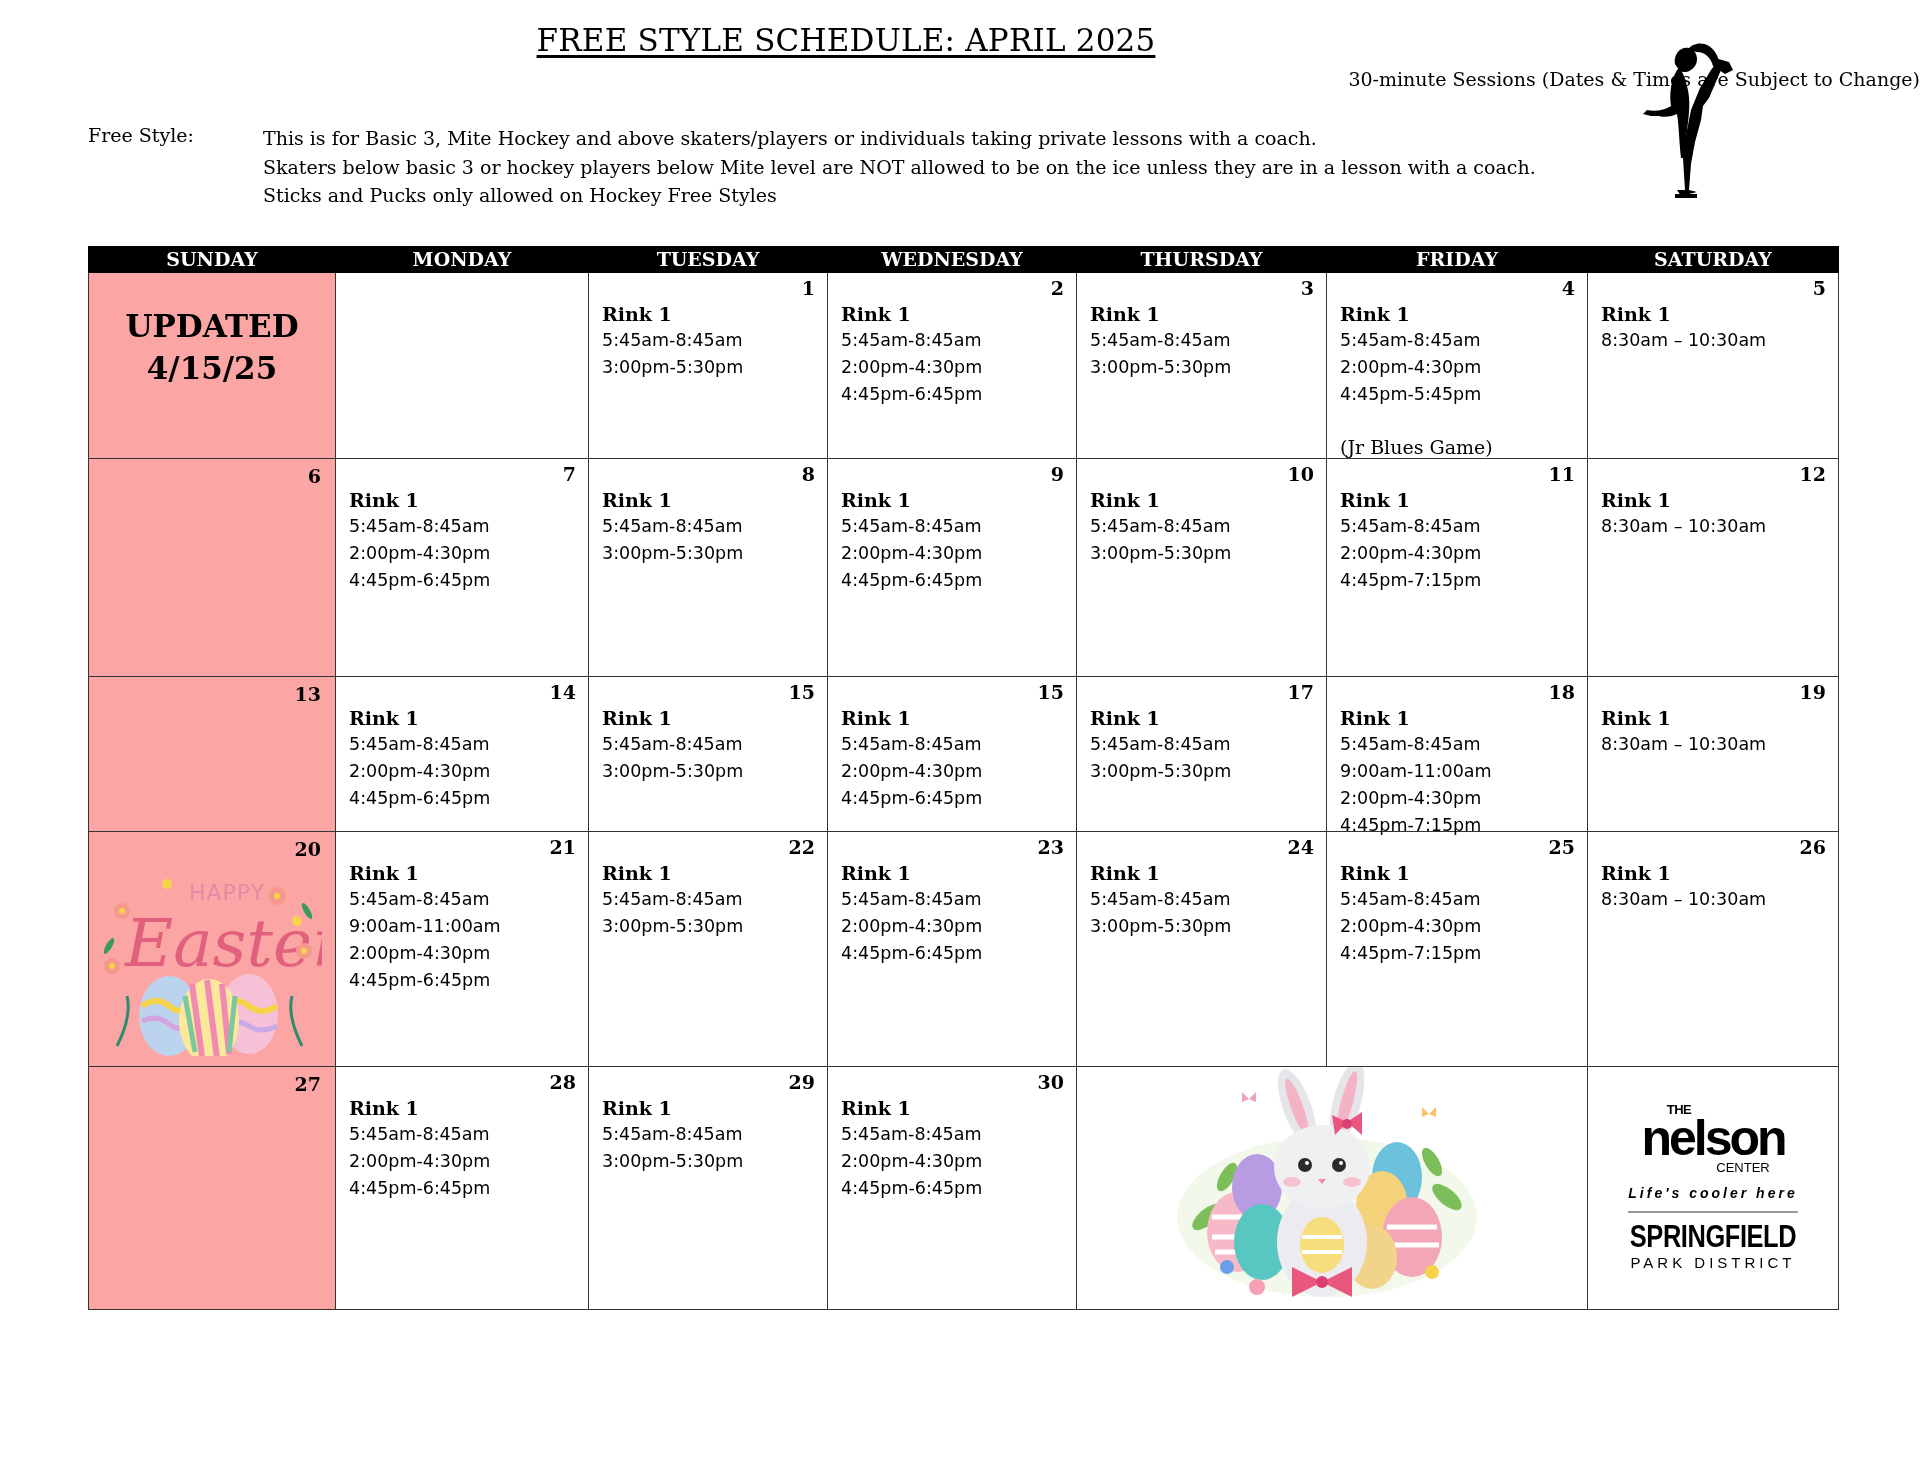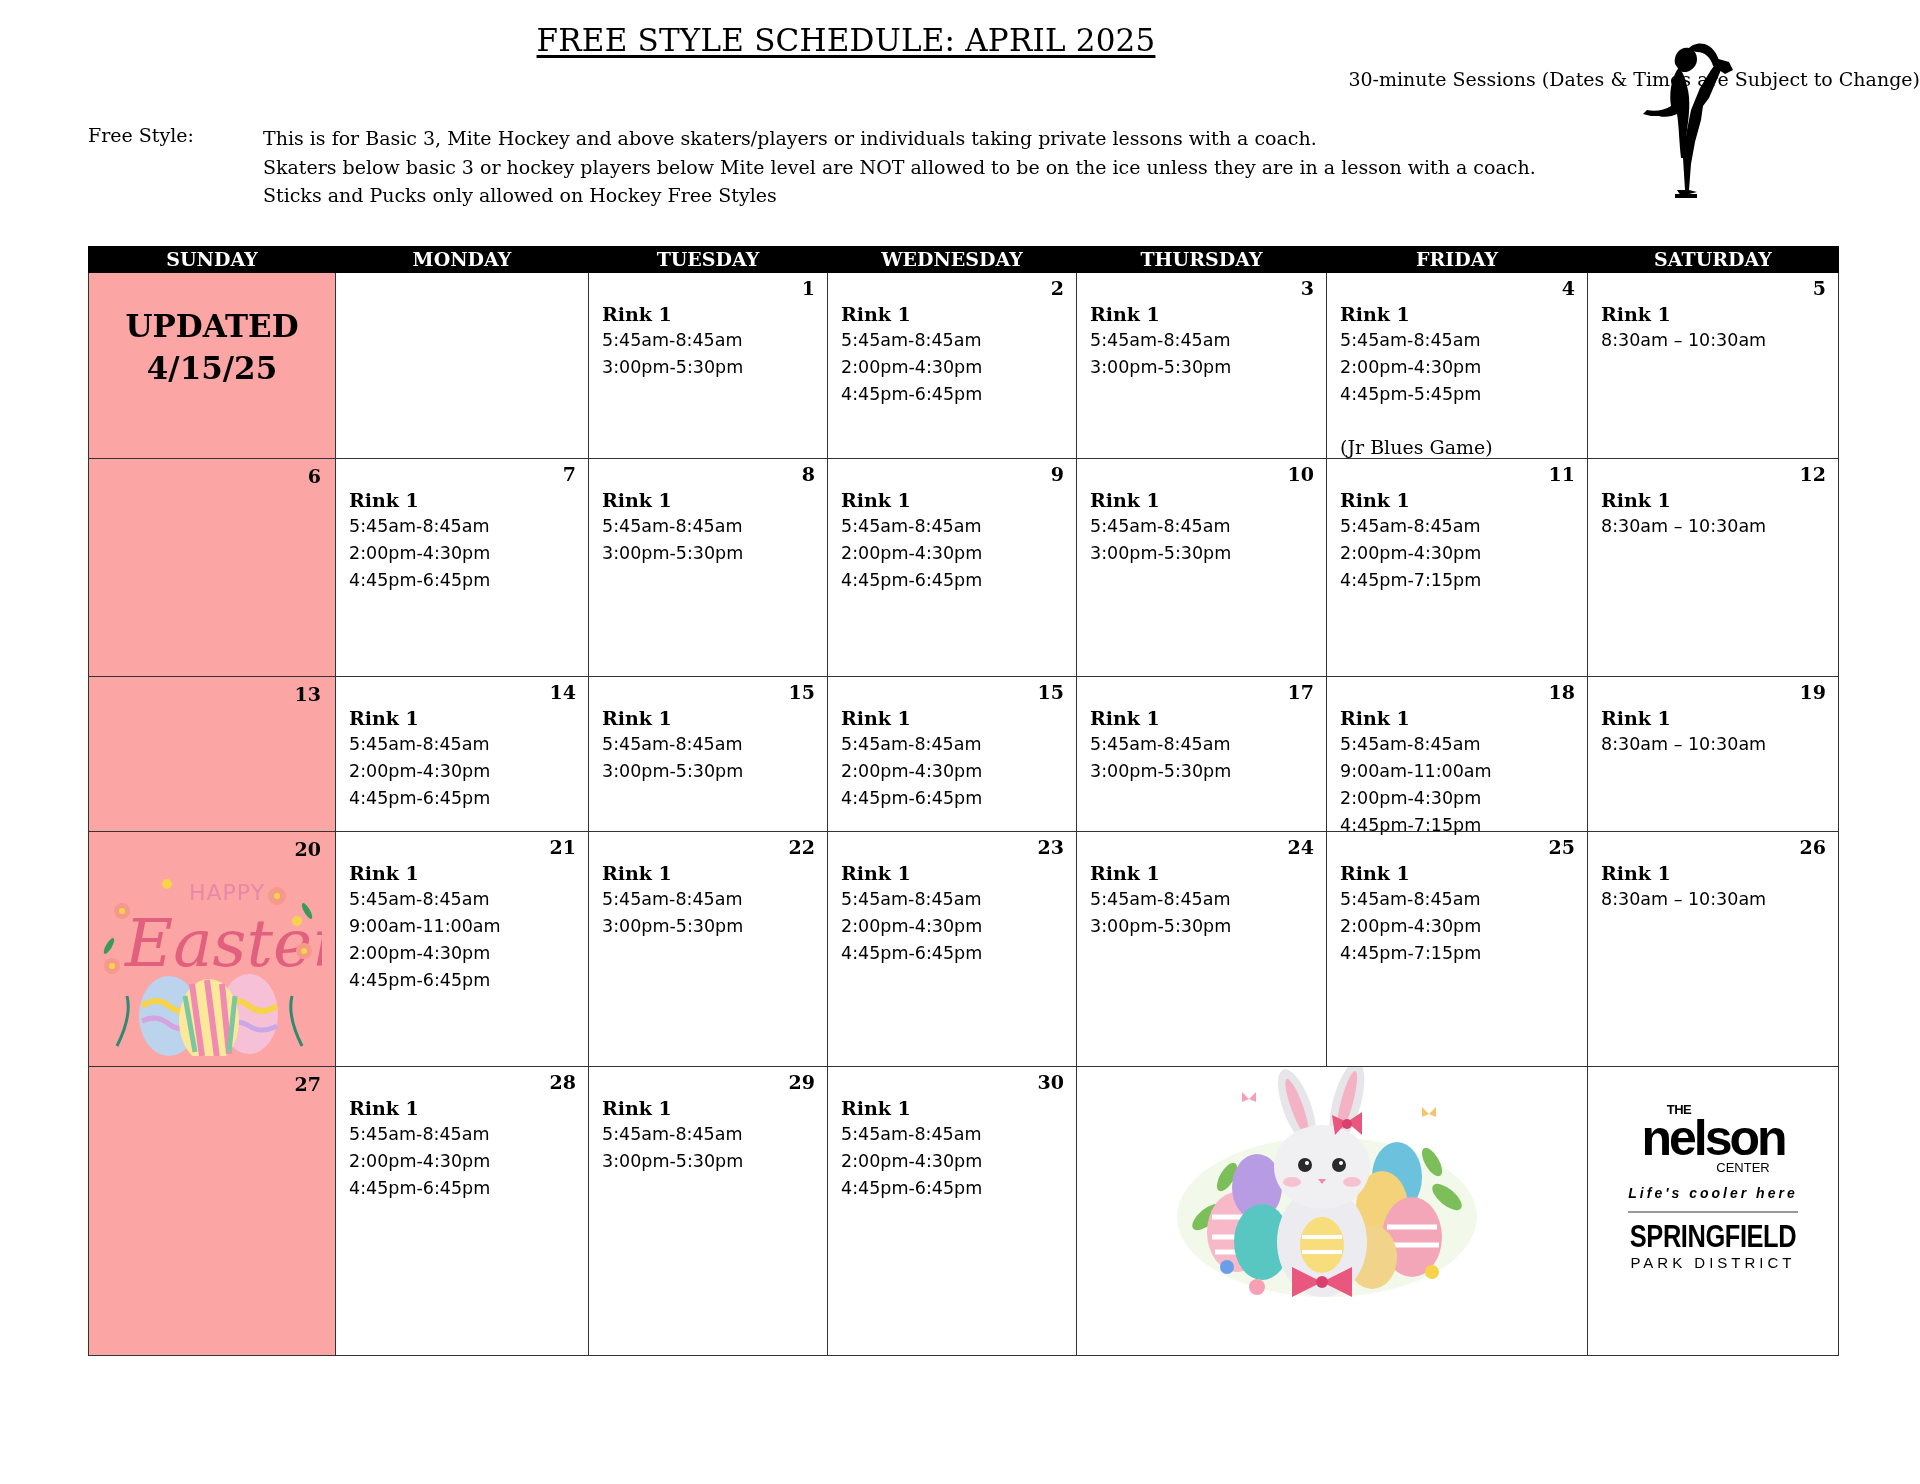--- a/index.html
+++ b/index.html
@@ -351,21 +351,21 @@
       </td>
       <td>
         <div class="daynum">26</div>
         <div class="sessions">
           <div class="rink">Rink 1</div>
           <div class="time">8:30am – 10:30am</div>
         </div>
       </td>
     </tr>
 
-    <tr style="height:289px">
+    <tr style="height:243px">
       <td class="sun">
         <div class="daynum sunnum">27</div>
       </td>
       <td>
         <div class="daynum">28</div>
         <div class="sessions">
           <div class="rink">Rink 1</div>
           <div class="time">5:45am-8:45am</div>
           <div class="time">2:00pm-4:30pm</div>
           <div class="time">4:45pm-6:45pm</div>

